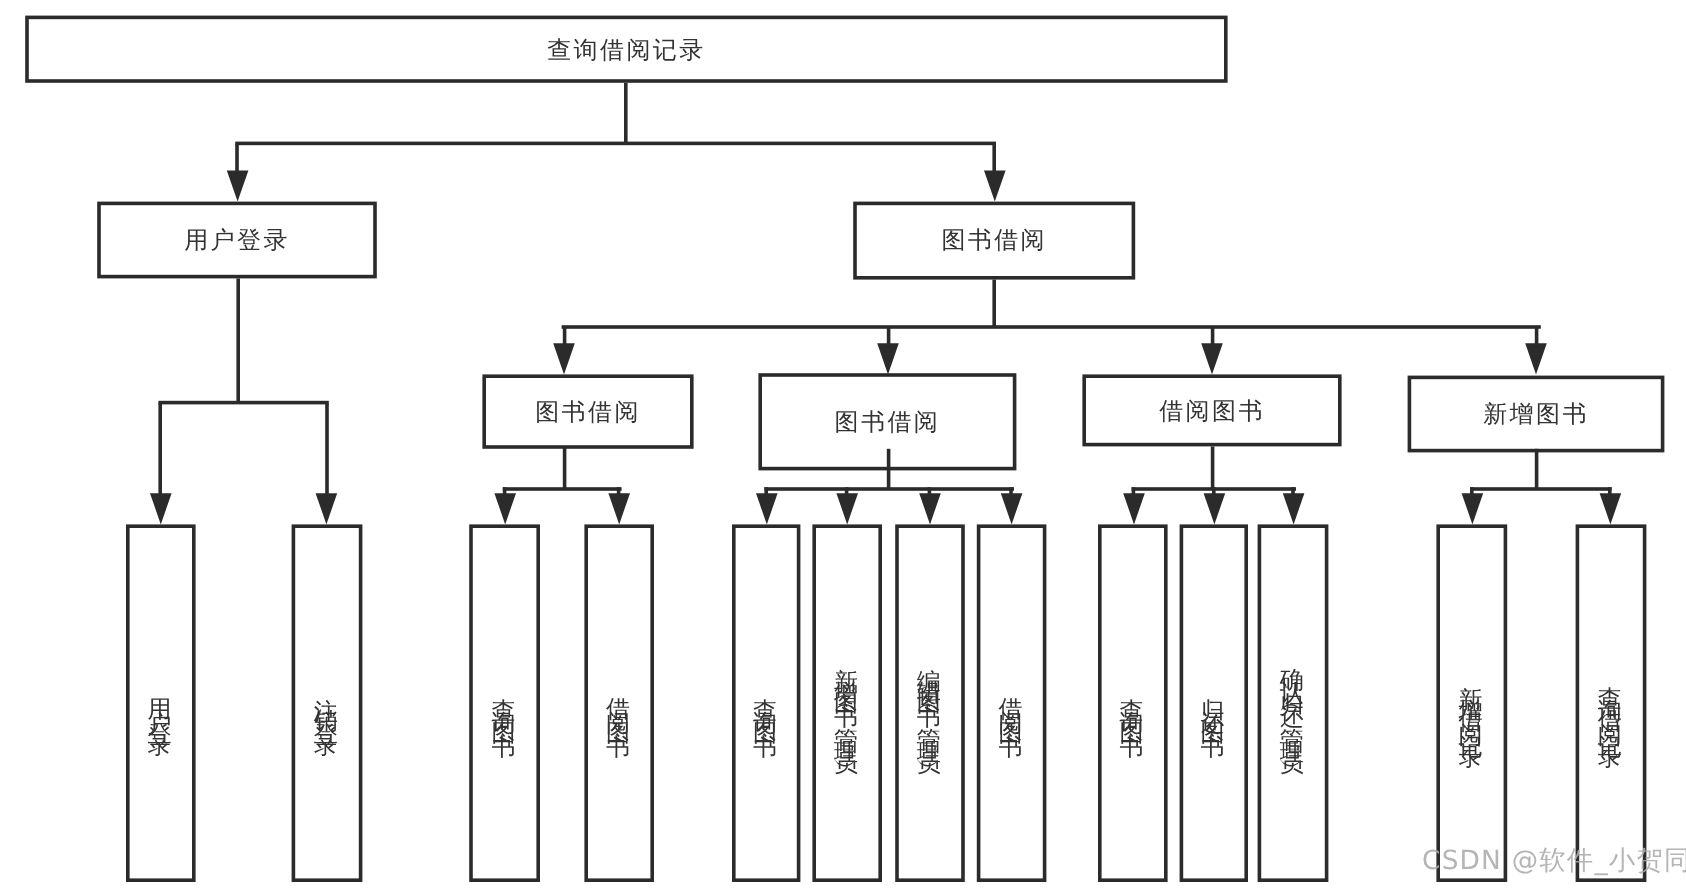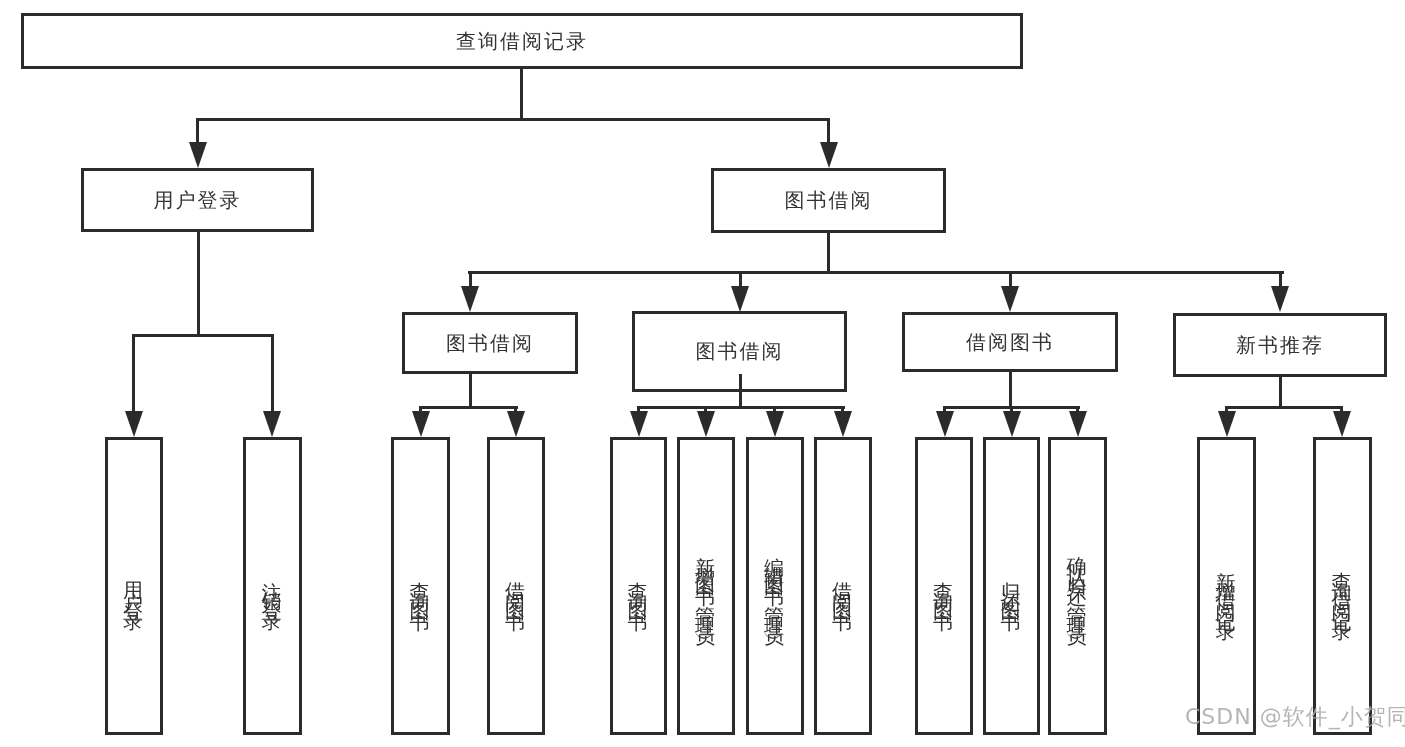--- a/index.html
+++ b/index.html
@@ -85,21 +85,21 @@
 
   <div class="node" style="left:632px; top:311px; width:215px; height:81px;">
     <span>图书借阅</span>
   </div>
 
   <div class="node" style="left:902px; top:312px; width:216px; height:60px;">
     <span>借阅图书</span>
   </div>
 
   <div class="node" style="left:1173px; top:313px; width:214px; height:64px;">
-    <span>新书推荐</span>
+    <span>新增图书</span>
   </div>
 
   <div class="node" style="left:105px; top:437px; width:58px; height:298px;">
     <span class="vtext">用户登录</span>
   </div>
 
   <div class="node" style="left:243px; top:437px; width:59px; height:298px;">
     <span class="vtext">注销登录</span>
   </div>
 

